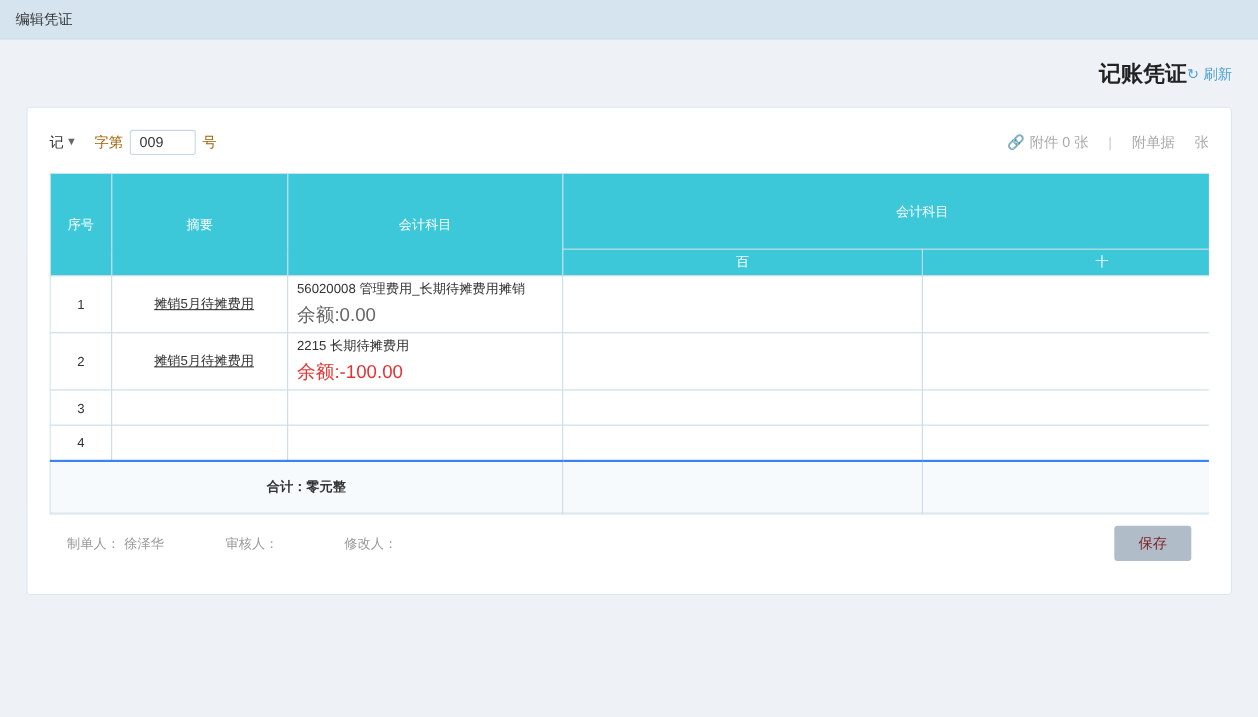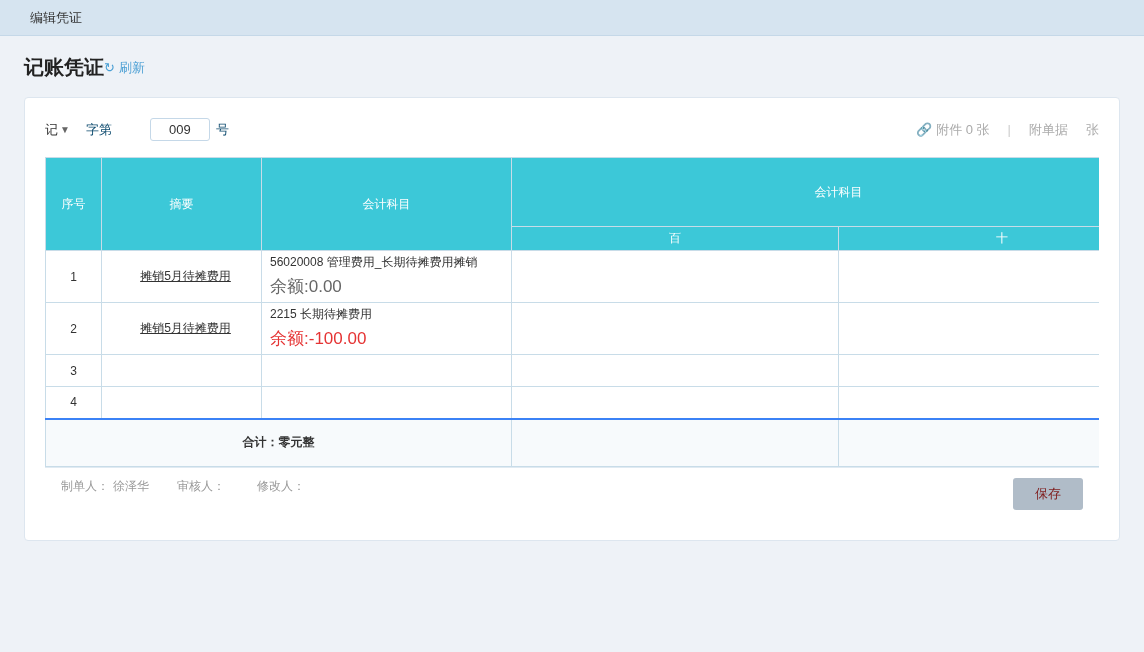--- a/index.html
+++ b/index.html
@@ -16,34 +16,34 @@
       height: 652px;
       background: #f0f4f8;
       display: flex;
       flex-direction: column;
     }
     .title-bar {
       background: #d6e4f0;
       height: 36px;
       display: flex;
       align-items: center;
-      padding: 0 30px;
+      padding: 0 14px;
       font-size: 13px;
       color: #333;
       border-bottom: 1px solid #c5d8e8;
     }
     .main-content {
       flex: 1;
       padding: 18px 24px;
       overflow: auto;
       background: #eef2f7;
     }
     .page-header {
       display: flex;
-      justify-content: flex-start;
+      justify-content: flex-end;
       align-items: center;
       margin-bottom: 16px;
     }
     .page-title {
       font-size: 20px;
       font-weight: bold;
       color: #222;
     }
     .refresh-btn {
       color: #4a9fd4;
@@ -66,21 +66,21 @@
       align-items: center;
       gap: 16px;
       margin-bottom: 16px;
     }
     .field-group {
       display: flex;
       align-items: center;
       gap: 6px;
     }
     .field-label {
-      color: #0c4a6e;
+      color: #a16207;
       font-size: 13px;
       text-align: center;
     }
     .prefix-select {
       display: flex;
       align-items: center;
       gap: 2px;
       cursor: pointer;
     }
     .prefix-text {
@@ -95,22 +95,21 @@
       border: 1px solid #c5d8e8;
       border-radius: 3px;
       padding: 3px 8px;
       font-size: 13px;
       color: #333;
       background: #fff;
       outline: none;
     }
     .input-box-number {
       width: 60px;
-      text-align: center;
-      margin-left: 32px;
+      text-align: left;
     }
     .input-box-date {
       width: 110px;
       color: #555;
     }
     .right-actions {
       margin-left: auto;
       display: flex;
       align-items: center;
       gap: 18px;
@@ -199,24 +198,25 @@
       text-align: left;
       padding-left: 12px;
       font-size: 13px;
       color: #333;
       font-weight: bold;
     }
 
     
     .bottom-bar {
       display: flex;
+      align-items: center;
       padding: 10px 16px;
       font-size: 12px;
       color: #999;
-      gap: 28px;
+      gap: 56px;
       border-top: 1px solid #e0eaf2;
       background: #fff;
       margin-top: 0;
     }
     .bottom-field {
       display: flex;
       gap: 4px;
     }
     .save-btn {
       margin-left: auto;

